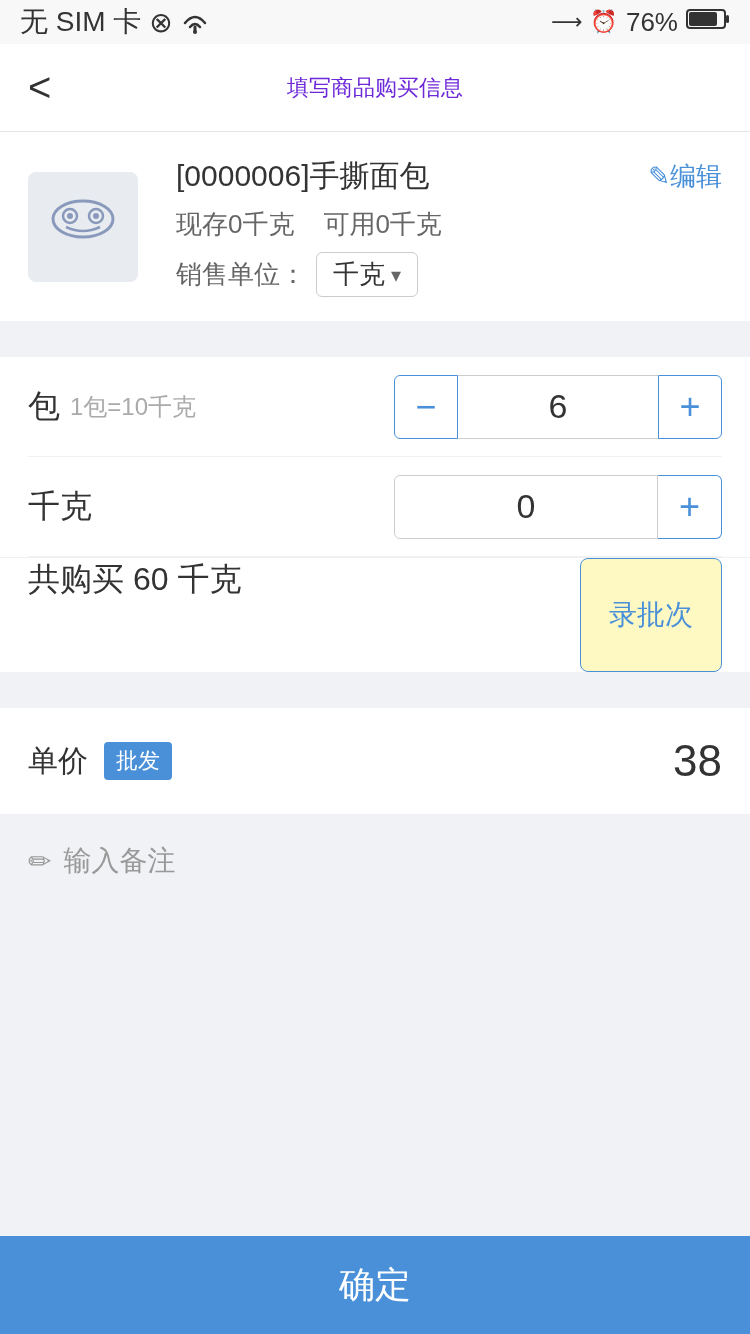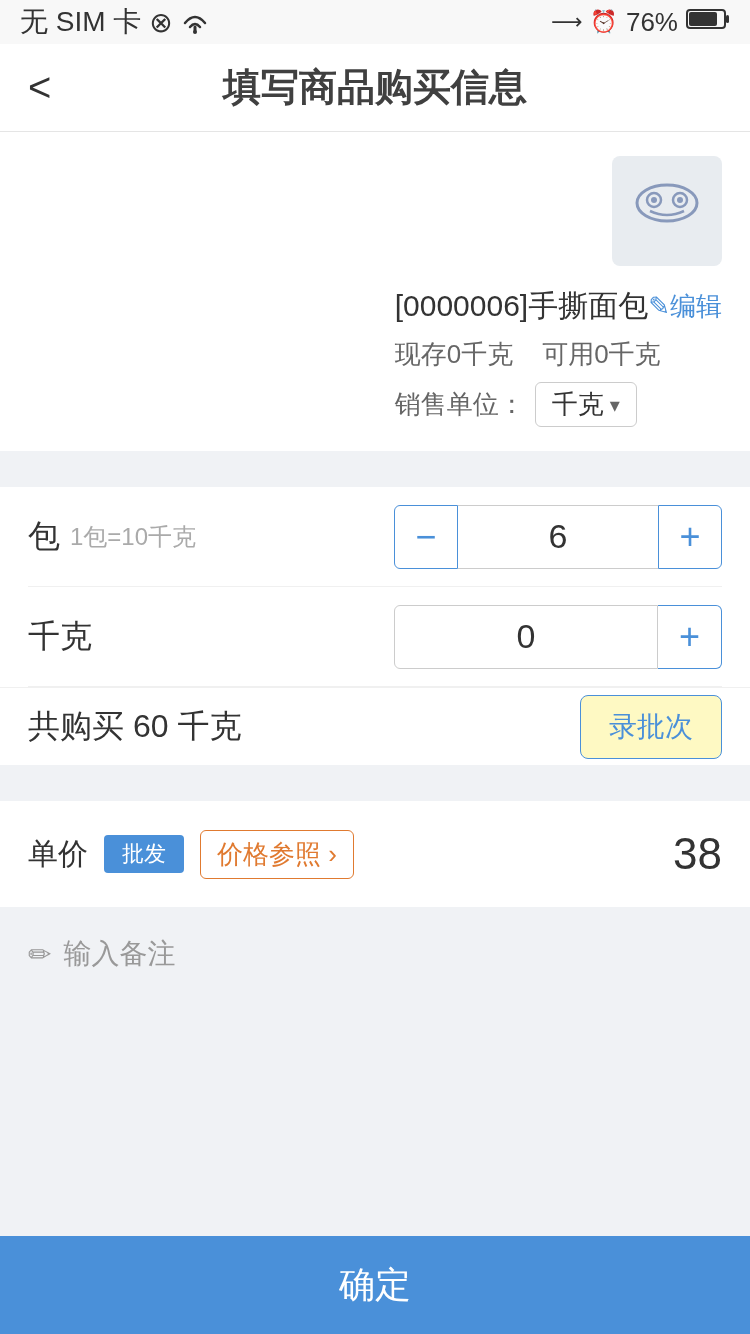--- a/index.html
+++ b/index.html
@@ -59,34 +59,33 @@
       position: relative;
     }
     .nav-back {
       position: absolute;
       left: 28px;
       font-size: 40px;
       color: #333;
       cursor: pointer;
     }
     .nav-title {
-      font-size: 38px;
-      font-weight: 700;
-      color: #404040;
+      font-size: 22px;
+      font-weight: 400;
+      color: #6d28d9;
     }
 
     
     .product-card {
       background: #fff;
       padding: 24px 28px;
       display: flex;
-      align-items: flex-end;
-      gap: 20px;
+      align-items: center;
+      gap: 38px;
       margin-bottom: 18px;
-      flex-direction: column;
     }
     .product-thumb {
       width: 110px;
       height: 110px;
       background: #e8ecf0;
       border-radius: 8px;
       display: flex;
       align-items: center;
       justify-content: center;
       flex-shrink: 0;
@@ -202,22 +201,21 @@
     }
 
     
     .summary-section {
       background: #fff;
       padding: 0 28px;
       margin-bottom: 18px;
     }
     .summary-row {
       display: flex;
-      align-items: center;
-      height: 77px;
+      height: 114px;
     }
     .summary-text {
       font-size: 32px;
       color: #333;
       flex: 1;
     }
     .batch-btn {
       border: 1px solid #4a90d9;
       color: #4a90d9;
       font-size: 28px;
@@ -239,21 +237,21 @@
       gap: 16px;
     }
     .price-label {
       font-size: 30px;
       color: #333;
     }
     .price-badge {
       background: #4a90d9;
       color: #fff;
       font-size: 22px;
-      padding: 4px 18px;
+      padding: 4px 12px;
       border-radius: 4px;
     }
     .price-ref-btn {
       border: 1px solid #e07a30;
       color: #e07a30;
       font-size: 26px;
       padding: 6px 16px;
       border-radius: 6px;
       background: #fff;
       display: flex;
@@ -436,21 +434,20 @@
       <button class="batch-btn">录批次</button>
     </div>
   </div>
 
   <div class="spacer"></div>
 
   <div class="price-section">
     <div class="price-row">
       <span class="price-label">单价</span>
       <span class="price-badge">批发</span>
-      <button class="price-ref-btn">价格参照 ›</button>
       <span class="price-value">38</span>
     </div>
   </div>
 
   <div class="amount-section">
     <div class="note-row">
       <span class="note-icon">✏</span>
       <span class="note-text">输入备注</span>
     </div>
   </div>

